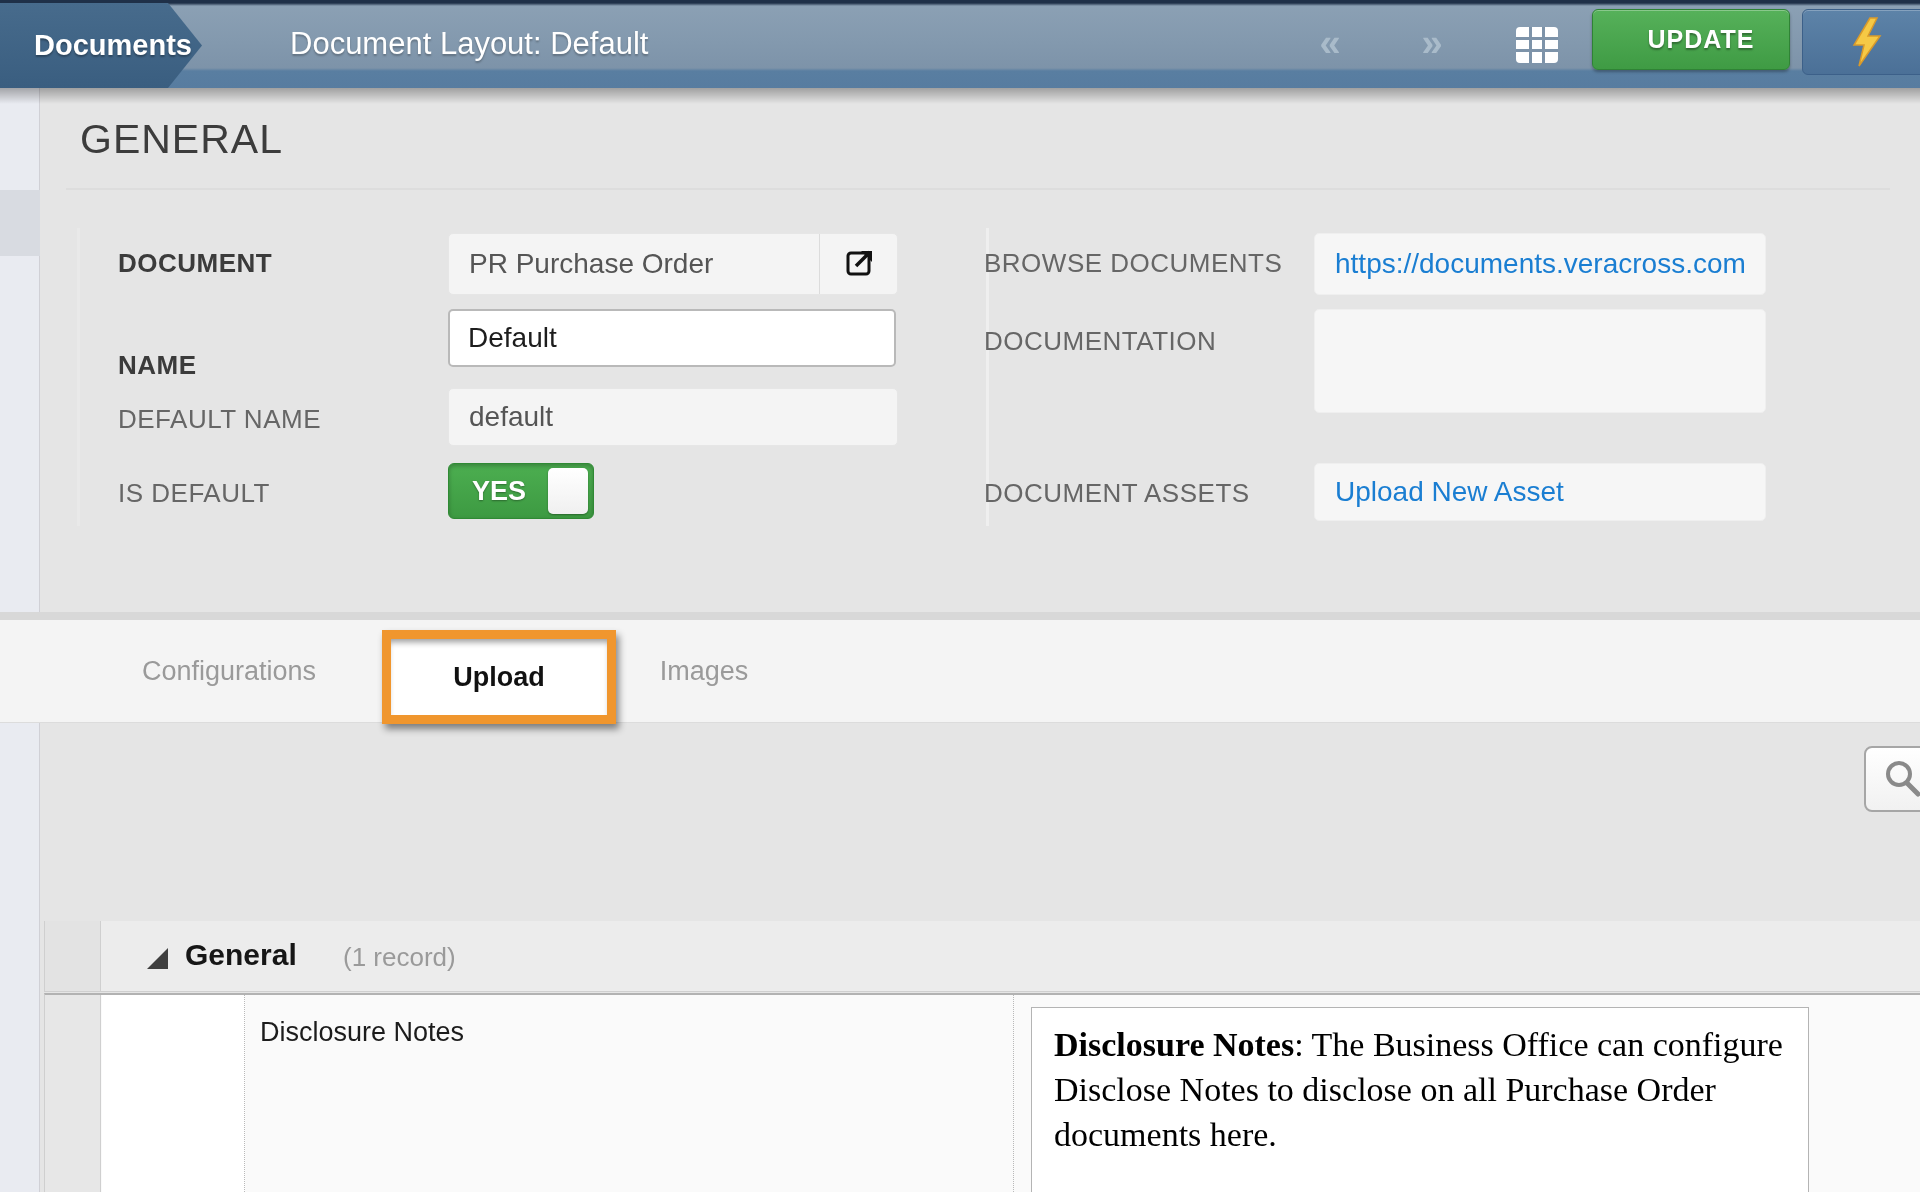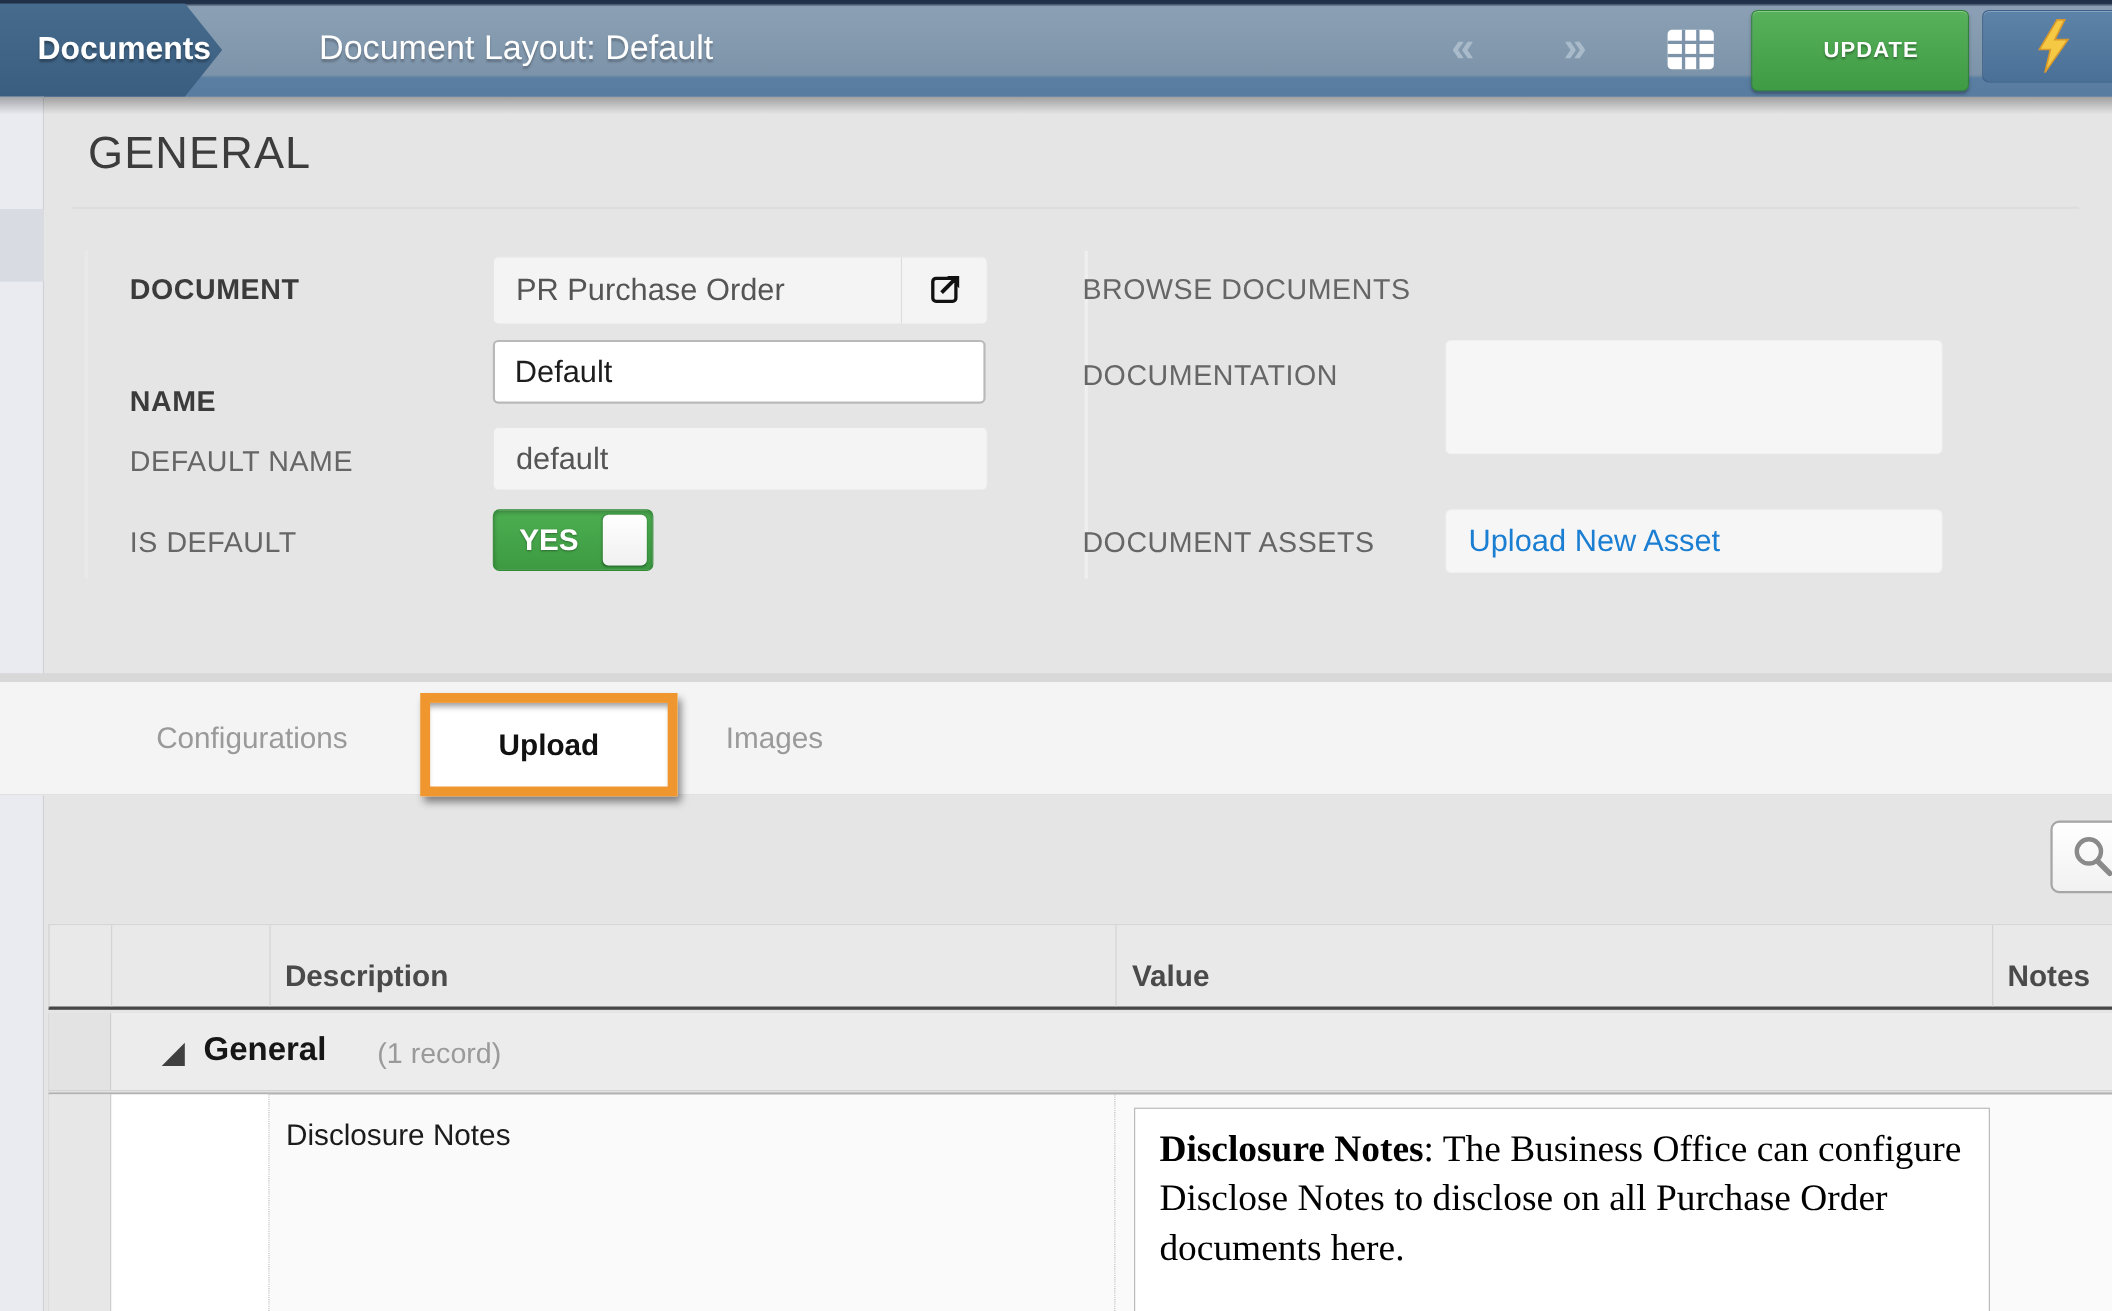--- a/index.html
+++ b/index.html
@@ -24,26 +24,26 @@
     color:#fff; font-size:31px; font-weight:500; text-shadow:0 2px 2px rgba(0,0,0,.25);
   }
   .nav-chev {
     position:absolute; top:0; height:86px; width:60px; display:flex; align-items:center; justify-content:center;
     color:#a9bbca; font-size:38px; font-weight:bold; cursor:pointer;
   }
   .chev-prev { left:1300px; }
   .chev-next { left:1402px; }
   .grid-btn { position:absolute; left:1512px; top:24px; width:50px; height:42px; display:flex; align-items:center; justify-content:center; cursor:pointer; }
   .update-btn {
-    position:absolute; left:1592px; top:9px; width:198px; height:74px; border-radius:6px;
+    position:absolute; left:1592px; top:9px; width:198px; height:61px; border-radius:6px;
     background:linear-gradient(180deg,#56b15a,#3f9b44);
     border:1px solid #2f8335;
     box-shadow:0 2px 3px rgba(0,0,0,.3), inset 0 1px 0 rgba(255,255,255,.3);
     display:flex; align-items:center; justify-content:center;
-    color:#fff; font-size:20px; font-weight:bold; letter-spacing:1px; text-shadow:0 2px 2px rgba(0,0,0,.35);
+    color:#fff; font-size:25px; font-weight:bold; letter-spacing:1px; text-shadow:0 2px 2px rgba(0,0,0,.35);
     cursor:pointer;
     padding-left:20px;
   }
   .bolt-btn {
     position:absolute; left:1802px; top:9px; width:130px; height:66px; border-radius:6px;
     background:linear-gradient(180deg,#5d83a8,#4b7097);
     border:1px solid #3c6089; box-shadow:inset 0 1px 0 rgba(255,255,255,.25);
     display:flex; align-items:center; justify-content:center; cursor:pointer;
   }
   .page-shadow { position:absolute; left:0; top:88px; width:1920px; height:16px;
@@ -198,20 +198,23 @@
     <div class="txt">default</div>
   </div>
 
   <div class="fld-label" style="left:118px; top:478px;">IS DEFAULT</div>
   <div class="toggle">
     <div class="yes">YES</div>
     <div class="knob"></div>
   </div>
 
   <div class="fld-label" style="left:984px; top:248px;">BROWSE DOCUMENTS</div>
+  <div class="ro-box rbox" style="left:1314px; top:233px; width:452px; height:62px;">
+    <div class="txt"><span class="link">https://documents.veracross.com</span></div>
+  </div>
 
   <div class="fld-label" style="left:984px; top:326px;">DOCUMENTATION</div>
   <div class="ro-box rbox" style="left:1314px; top:309px; width:452px; height:104px;">
     <div class="txt"></div>
   </div>
 
   <div class="fld-label" style="left:984px; top:478px;">DOCUMENT ASSETS</div>
   <div class="ro-box rbox" style="left:1314px; top:463px; width:452px; height:58px;">
     <div class="txt"><span class="link">Upload New Asset</span></div>
   </div>
@@ -225,29 +228,20 @@
     <div class="lbl">Upload</div>
   </div>
 
   <div class="search-btn">
     <svg width="42" height="42" viewBox="0 0 42 42">
       <circle cx="17" cy="16" r="11" fill="none" stroke="#8a8a8a" stroke-width="4"></circle>
       <line x1="25" y1="25" x2="36" y2="36" stroke="#8a8a8a" stroke-width="5" stroke-linecap="round"></line>
     </svg>
   </div>
 
-  <div class="tbl-header">
-    <div class="hdr-div" style="left:56px;"></div>
-    <div class="hdr-div" style="left:200px;"></div>
-    <div class="hdr-div" style="left:969px;"></div>
-    <div class="hdr-div" style="left:1766px;"></div>
-    <div class="hdr-cell" style="left:214px;">Description</div>
-    <div class="hdr-cell" style="left:984px;">Value</div>
-    <div class="hdr-cell" style="left:1780px;">Notes</div>
-  </div>
 
   <div class="group-row">
     <div class="group-col1"></div>
     <div class="tri"></div>
     <div class="grp-name">General</div>
     <div class="grp-count">(1 record)</div>
   </div>
 
   <div class="body-row">
     <div class="row-col1"></div>

